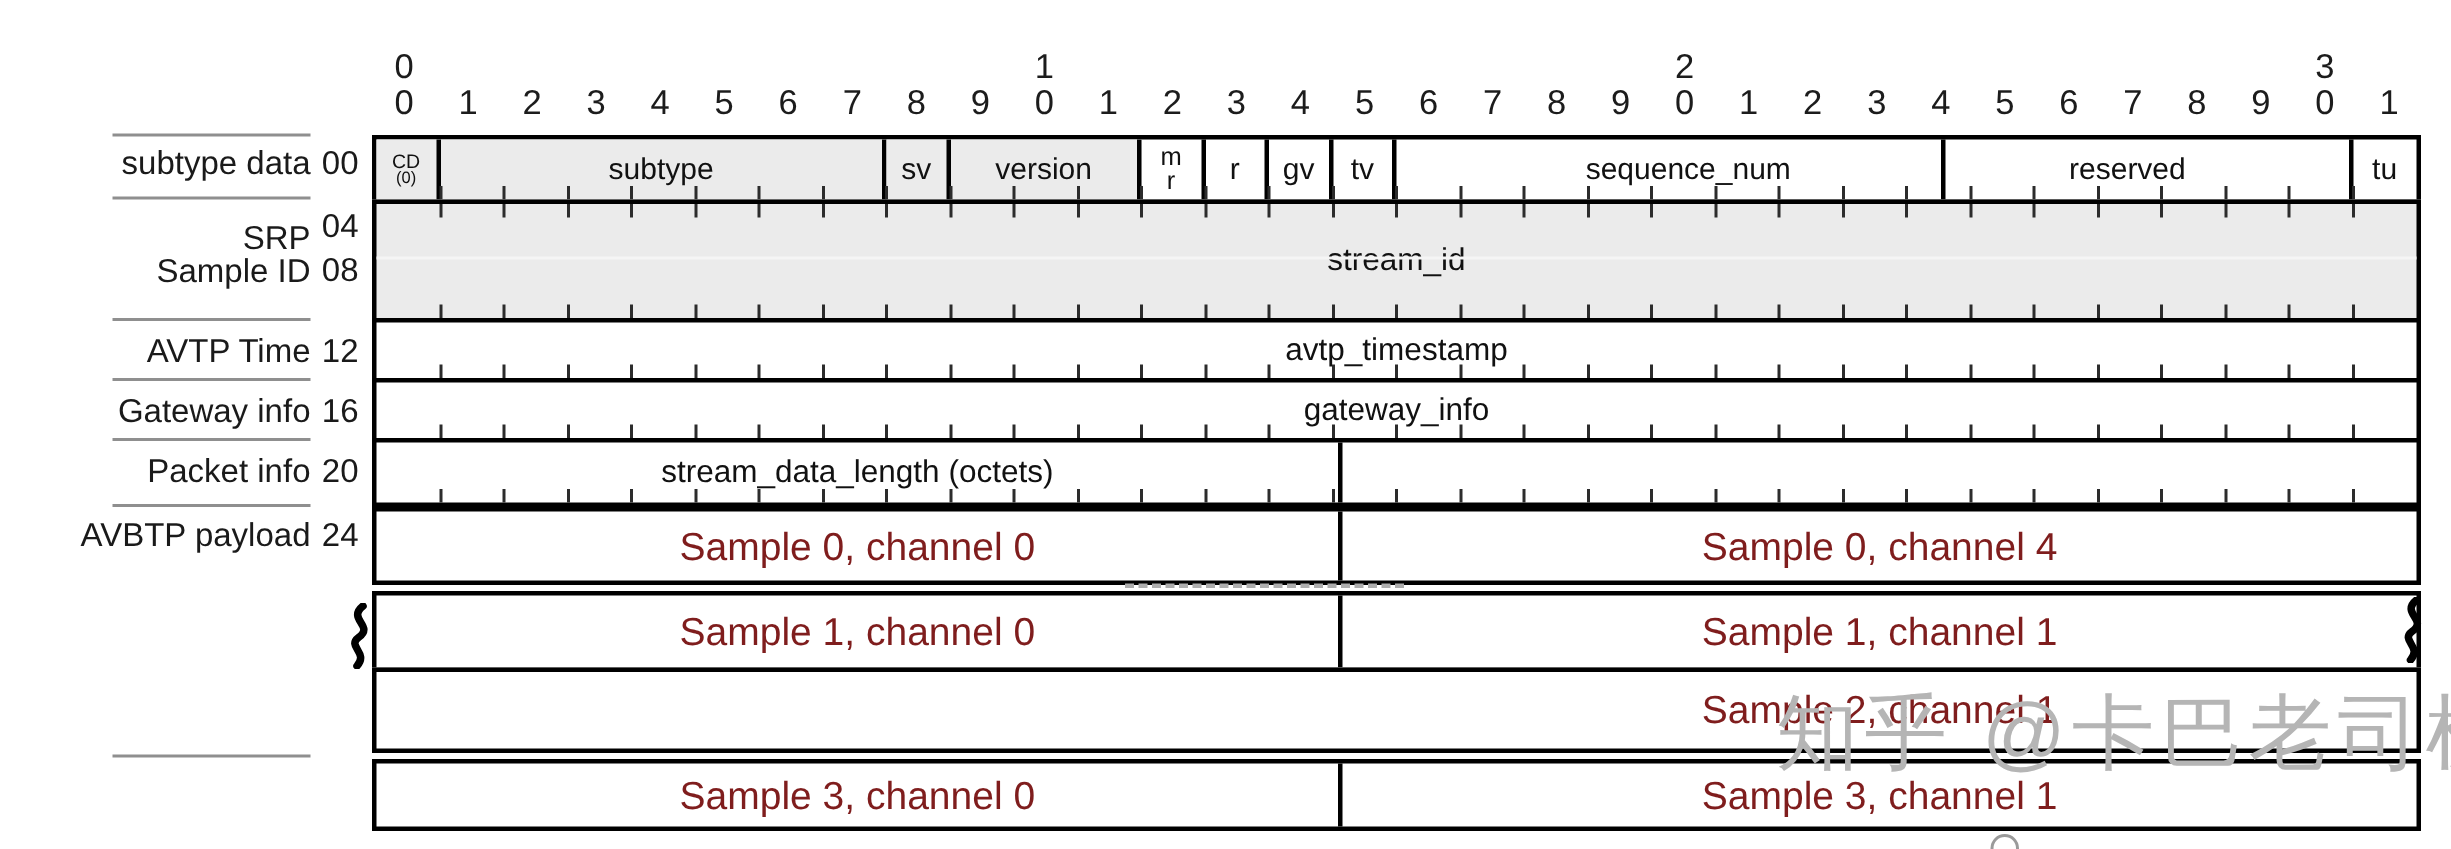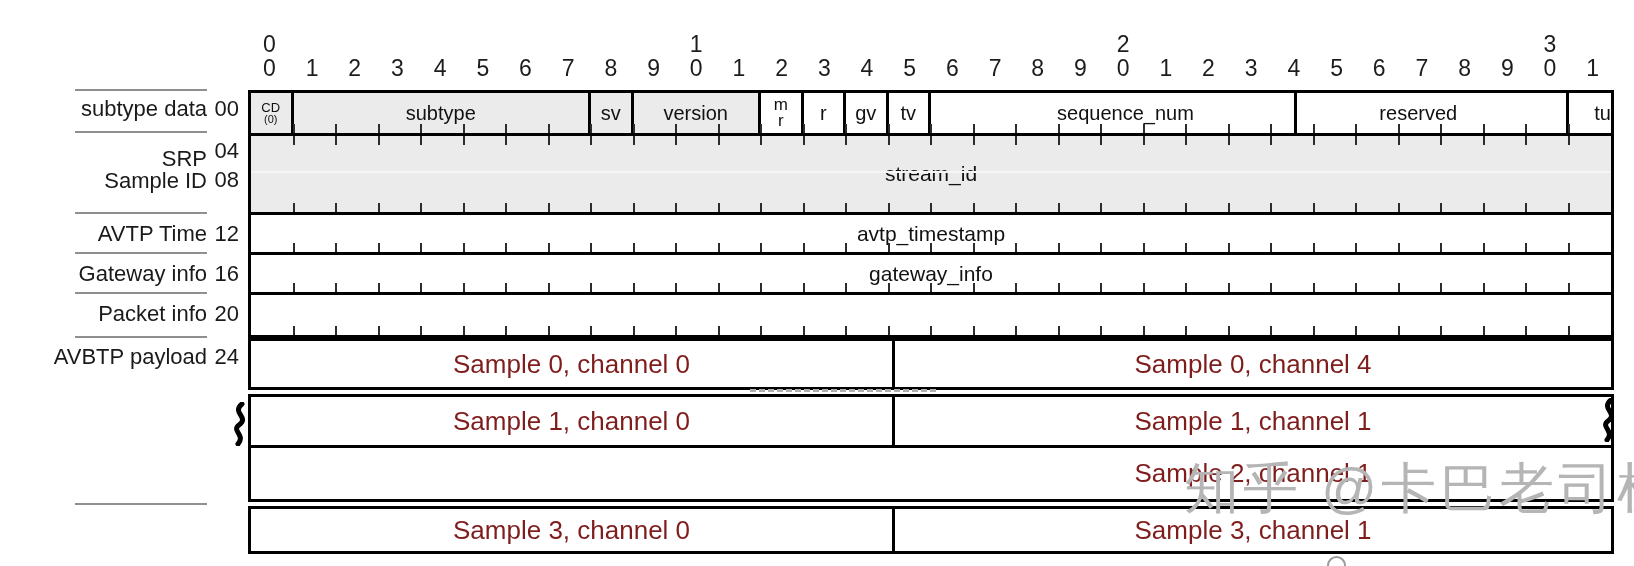--- a/index.html
+++ b/index.html
@@ -15,21 +15,21 @@
   
   #ruler-tens,#ruler-units{position:absolute;left:248px;width:1366px;height:26px;}
   .bitnum{position:absolute;transform:translateX(-50%);font-size:23px;line-height:24px;color:#1c1c1c;}
   
   .trow{position:absolute;left:248px;width:1366px;box-sizing:border-box;border:3px solid #000;background:#fff;}
   .trow.shaded{background:#ebebeb;}
   .rowlabel{position:absolute;left:0;top:0;right:0;bottom:0;display:flex;align-items:center;justify-content:center;font-size:21px;color:#111;}
   .field{position:absolute;top:0;bottom:0;box-sizing:border-box;border-right:3px solid #000;
          display:flex;flex-direction:column;align-items:center;justify-content:center;
          font-size:20px;color:#111;overflow:hidden;text-align:center;}
-  .field.last{border-right:none;align-items:flex-end;}
+  .field.last{border-right:none;}
   .field.shaded{background:#ebebeb;}
   .field .line{display:block;line-height:1.0;}
   .cd-cell .line:first-child{font-size:13px;}
   .cd-cell .line:nth-child(2){font-size:11px;}
   .stacked .line{font-size:17px;line-height:0.95;}
   .halfcell{position:absolute;top:0;bottom:0;box-sizing:border-box;display:flex;align-items:center;justify-content:center;font-size:21px;color:#111;}
   .halfcell.left{left:0;width:47.36%;border-right:3px solid #000;}
   .halfcell.right{left:47.36%;right:0;}
   .payload .halfcell{font-size:26px;color:#7f1d1d;}
   .tick{position:absolute;width:2px;height:9px;background:#2c2c2c;bottom:0;transform:translateX(-50%);}
@@ -311,20 +311,21 @@
     <div class="tick" style="left: 78.125%;"></div>
     <div class="tick" style="left: 81.25%;"></div>
     <div class="tick" style="left: 84.375%;"></div>
     <div class="tick" style="left: 87.5%;"></div>
     <div class="tick" style="left: 90.625%;"></div>
     <div class="tick" style="left: 93.75%;"></div>
     <div class="tick" style="left: 96.875%;"></div>
   </div>
 
 <div id="row20" class="trow" style="top:292px;height:46px;">
+  <div class="halfcell left">stream_data_length (octets)</div>
 <div class="tick" style="left: 3.125%;"></div>
     <div class="tick" style="left: 6.25%;"></div>
     <div class="tick" style="left: 9.375%;"></div>
     <div class="tick" style="left: 12.5%;"></div>
     <div class="tick" style="left: 15.625%;"></div>
     <div class="tick" style="left: 18.75%;"></div>
     <div class="tick" style="left: 21.875%;"></div>
     <div class="tick" style="left: 25%;"></div>
     <div class="tick" style="left: 28.125%;"></div>
     <div class="tick" style="left: 31.25%;"></div>

